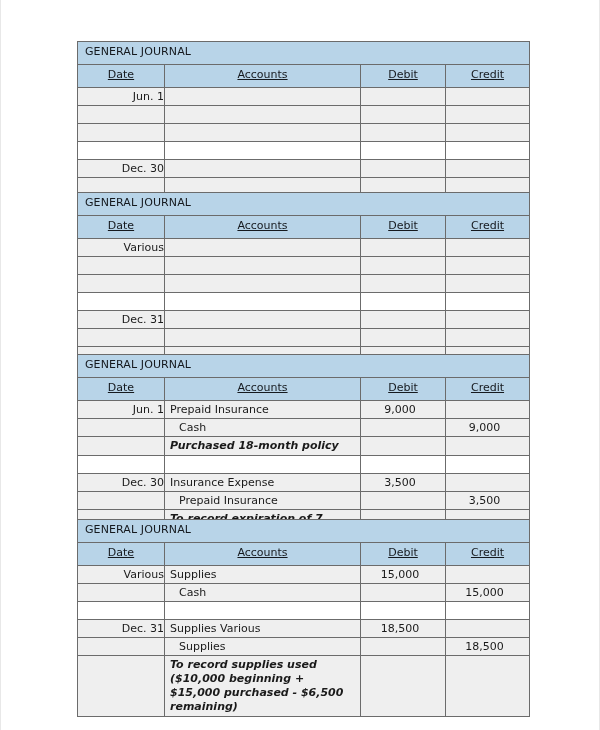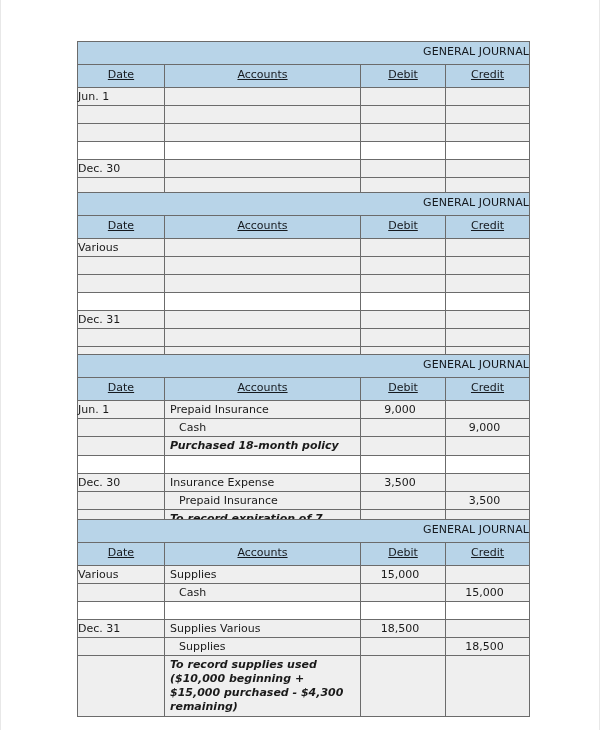--- a/index.html
+++ b/index.html
@@ -45,21 +45,21 @@
   col.c-date   { width: 87px; }
   col.c-acct   { width: 196px; }
   col.c-debit  { width: 85px; }
   col.c-credit { width: 84px; }
 
   .title-cell {
     background: #b8d4e8;
     font-weight: bold;
     font-size: 11px;
     letter-spacing: 0.1px;
-    text-align: right;
+    text-align: left;
     padding: 3px 0 3px 7px !important;
     height: 16px;
     color: #15191e;
   }
   .col-head {
     background: #b8d4e8;
     font-weight: bold;
     font-size: 11px;
     text-align: center;
     padding: 3px 0 3px 0 !important;
@@ -71,21 +71,21 @@
     background: #efefef;
     height: 17px;
     font-size: 11px;
     line-height: 17px;
     white-space: nowrap;
   }
   tr.spacer > .cell {
     background: #ffffff;
   }
   .date {
-    text-align: left;
+    text-align: right;
   }
   .acct {
     text-align: left;
     padding-left: 5px !important;
   }
   .acct.indent {
     padding-left: 14px !important;
   }
   .acct.note {
     font-style: italic;
@@ -330,19 +330,19 @@
           <td class="cell amt"></td>
         </tr>
         <tr>
           <td class="cell date"></td>
           <td class="cell acct indent">Supplies</td>
           <td class="cell amt"></td>
           <td class="cell amt">18,500</td>
         </tr>
         <tr>
           <td class="cell date"></td>
-          <td class="cell acct note">To record supplies used ($10,000 beginning + $15,000 purchased - $4,300 remaining)</td>
+          <td class="cell acct note">To record supplies used ($10,000 beginning + $15,000 purchased - $6,500 remaining)</td>
           <td class="cell amt"></td>
           <td class="cell amt"></td>
         </tr>
       </tbody>
     </table>
   </div>
 
 </body></html>

